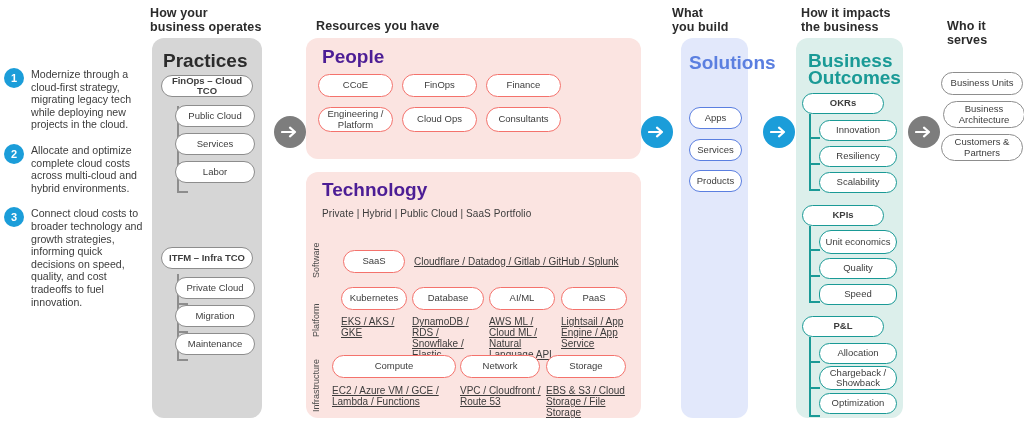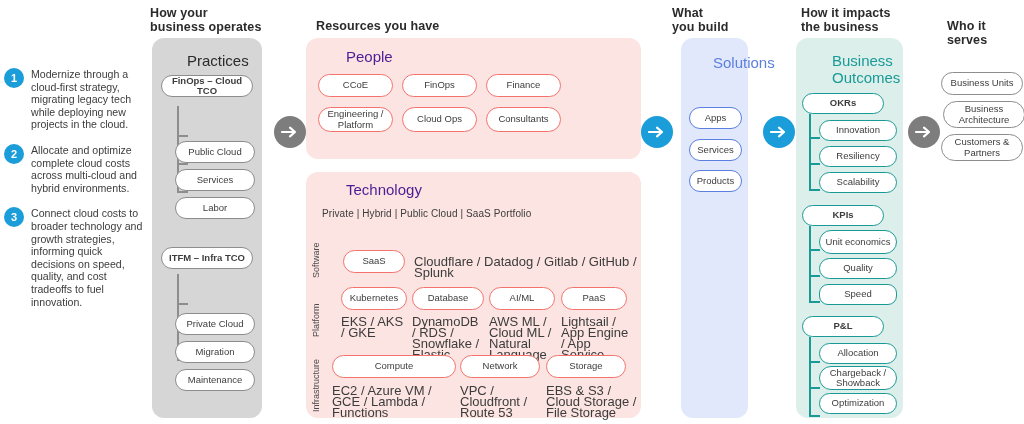--- a/index.html
+++ b/index.html
@@ -23,40 +23,40 @@
   }
 
   
   .panel{border-radius:12px;}
   .panel-practices{background:#d6d6d6;}
   .panel-resources{background:#fbe4e1;}
   .panel-solutions{background:#e2e8fb;}
   .panel-outcomes{background:#dcefeb;}
 
   .panel-title{
-    font-size:15px;font-weight:normal;line-height:17px;margin-left:24px;
+    font-size:19px;font-weight:bold;line-height:17px;
   }
   .title-practices{color:#2b2b2b;}
   .title-people,.title-tech{color:#4c1d95;}
   .title-solutions{color:#5b7fe0;}
   .title-outcomes{color:#1a9a96;}
 
   
   .pill{
     box-sizing:border-box;
     background:#ffffff;
     border-radius:40px;
     display:flex;align-items:center;justify-content:center;
     text-align:center;
     font-size:9.5px;
     line-height:10.5px;
     color:#3c3c3c;
     padding:0 3px;
   }
-  .pill.gray{border:1.3px solid #8d8d8d;margin-top:36px;}
+  .pill.gray{border:1.3px solid #8d8d8d;}
   .pill.grayhead{border:1.3px solid #8d8d8d;font-weight:bold;font-size:9.5px;}
   .pill.red{border:1.3px solid #f4726c;}
   .pill.blue{border:1.3px solid #5b7fe0;}
   .pill.teal{border:1.6px solid #1a9a96;}
   .pill.tealhead{border:1.6px solid #1a9a96;font-weight:bold;}
   .pill.plain{border:1.3px solid #8d8d8d;}
 
   
   .num-badge{
     width:20px;height:20px;border-radius:50%;
@@ -82,21 +82,21 @@
   .conn.teal{background:#1a9a96;}
 
   
   .rowlabel{
     font-size:9px;color:#4a4a4a;
     writing-mode:vertical-rl;transform:rotate(180deg);
     text-align:center;
     white-space:nowrap;
   }
   .desc{
-    font-size:13px;line-height:11px;color:#3c3c3c;
+    font-size:10px;line-height:11px;color:#3c3c3c;text-decoration:underline;
   }
   .portfolio{
     font-size:10px;color:#3c3c3c;letter-spacing:.1px;
   }
 </style>
 </head>
 <body>
 
 <div class="abs col-head" style="left:150px;top:6px;">
   <div>How your</div>

